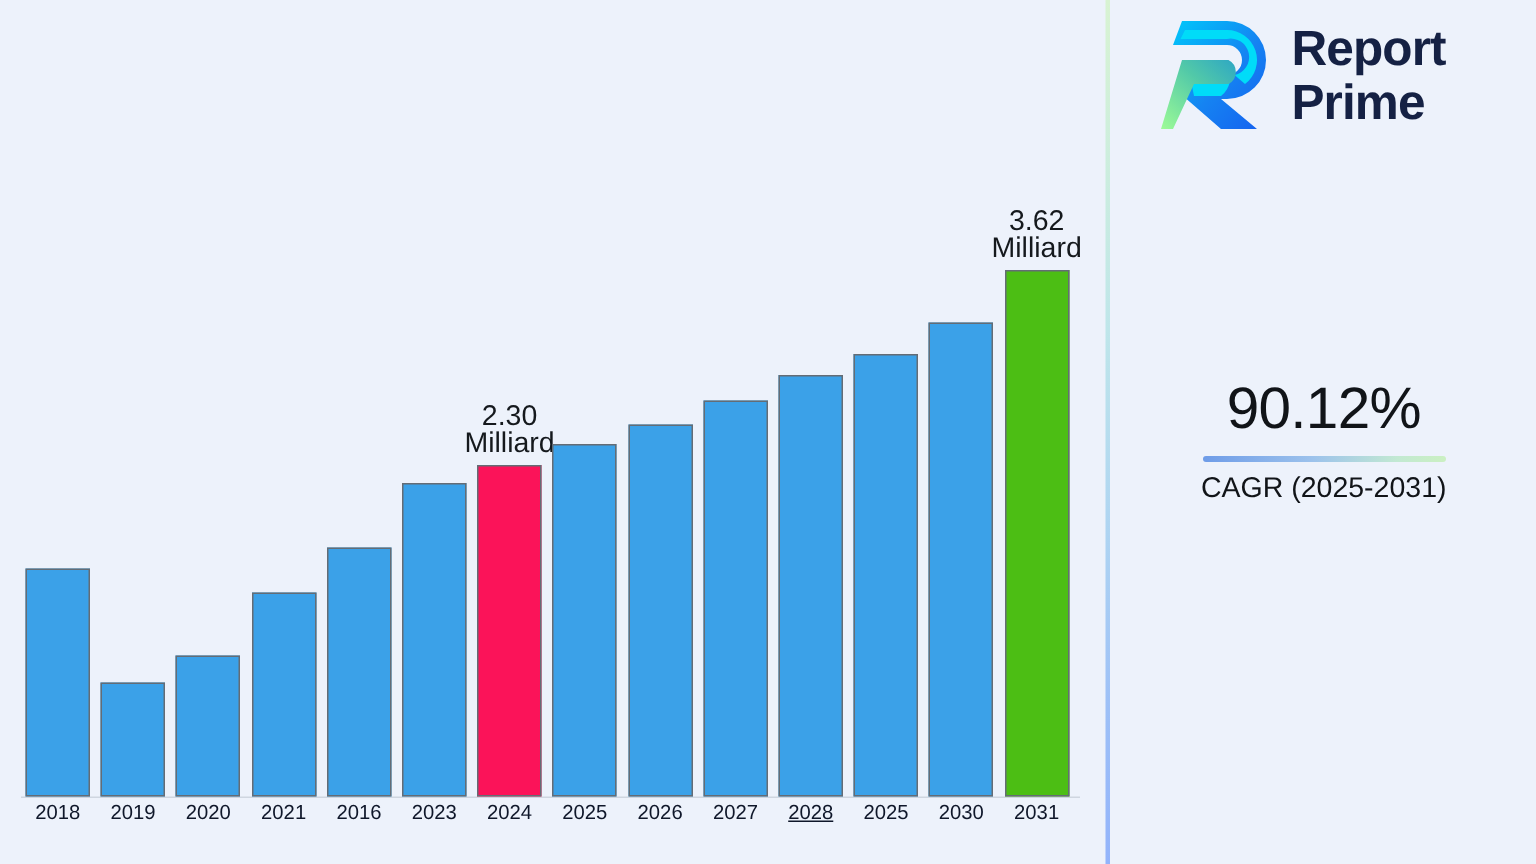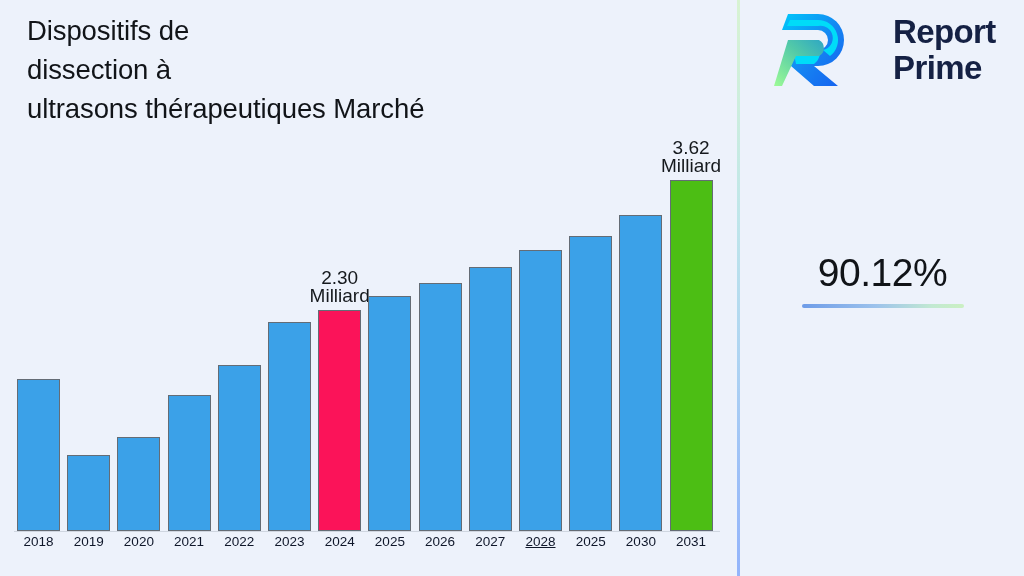--- a/index.html
+++ b/index.html
@@ -118,21 +118,20 @@
     height: 80px;
     flex: none;
   }
   .logo-text {
     font-size: 33px;
     font-weight: bold;
     line-height: 36px;
     color: #152144;
     letter-spacing: -0.6px;
     white-space: pre-line;
-    margin-left: 32px;
   }
 
   
   .cagr-block {
     position: absolute;
     left: 0;
     top: 250px;
     width: 283px;
     text-align: center;
   }
@@ -155,37 +154,34 @@
     line-height: 24px;
   }
 </style>
 </head>
 <body>
 
 <div id="root">
 
   <div class="left-panel">
 
-    <div class="chart-title">Dispositifs de
-dissection à
-ultrasons thérapeutiques Marché</div>
 
     <div class="plot" id="plot">
       <div class="axis-line"></div>
 
     <div class="bar blue" style="left: 17px; width: 43px; height: 152px; bottom: 45px;"></div>
         <div class="tick-label" style="left: 8.5px;">2018</div>
         <div class="bar blue" style="left: 67.2px; width: 43px; height: 76px; bottom: 45px;"></div>
         <div class="tick-label" style="left: 58.7px;">2019</div>
         <div class="bar blue" style="left: 117.4px; width: 43px; height: 94px; bottom: 45px;"></div>
         <div class="tick-label" style="left: 108.9px;">2020</div>
         <div class="bar blue" style="left: 167.6px; width: 43px; height: 136px; bottom: 45px;"></div>
         <div class="tick-label" style="left: 159.1px;">2021</div>
         <div class="bar blue" style="left: 217.8px; width: 43px; height: 166px; bottom: 45px;"></div>
-        <div class="tick-label" style="left: 209.3px;">2022</div>
+        <div class="tick-label" style="left: 209.3px;">2016</div>
         <div class="bar blue" style="left: 268px; width: 43px; height: 209px; bottom: 45px;"></div>
         <div class="tick-label" style="left: 259.5px;">2023</div>
         <div class="bar pink" style="left: 318.2px; width: 43px; height: 221px; bottom: 45px;"></div>
         <div class="bar-value" style="left: 284.7px; top: 269px;">2.30
 Milliard</div>
         <div class="tick-label" style="left: 309.7px;">2024</div>
         <div class="bar blue" style="left: 368.4px; width: 43px; height: 235px; bottom: 45px;"></div>
         <div class="tick-label" style="left: 359.9px;">2025</div>
         <div class="bar blue" style="left: 418.6px; width: 43px; height: 248px; bottom: 45px;"></div>
         <div class="tick-label" style="left: 410.1px;">2026</div>
@@ -230,16 +226,17 @@
 
         <path d="M7 30 H45 A9 9 0 0 1 45 46 H22 L8 76 H0 L14 30 Z" fill="url(#gGreen)"></path>
       </svg>
       <div class="logo-text">Report
 Prime</div>
     </div>
 
     <div class="cagr-block">
       <div class="cagr-value">90.12%</div>
       <div class="cagr-rule"></div>
+      <div class="cagr-label">CAGR (2025-2031)</div>
     </div>
 
   </div>
 </div>
 
 </body></html>

